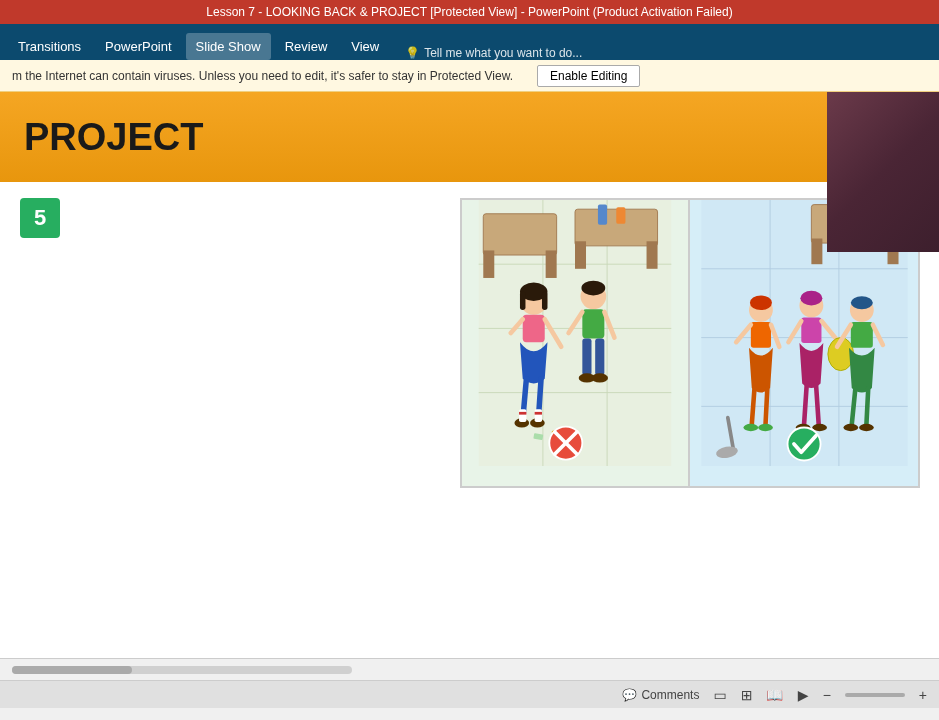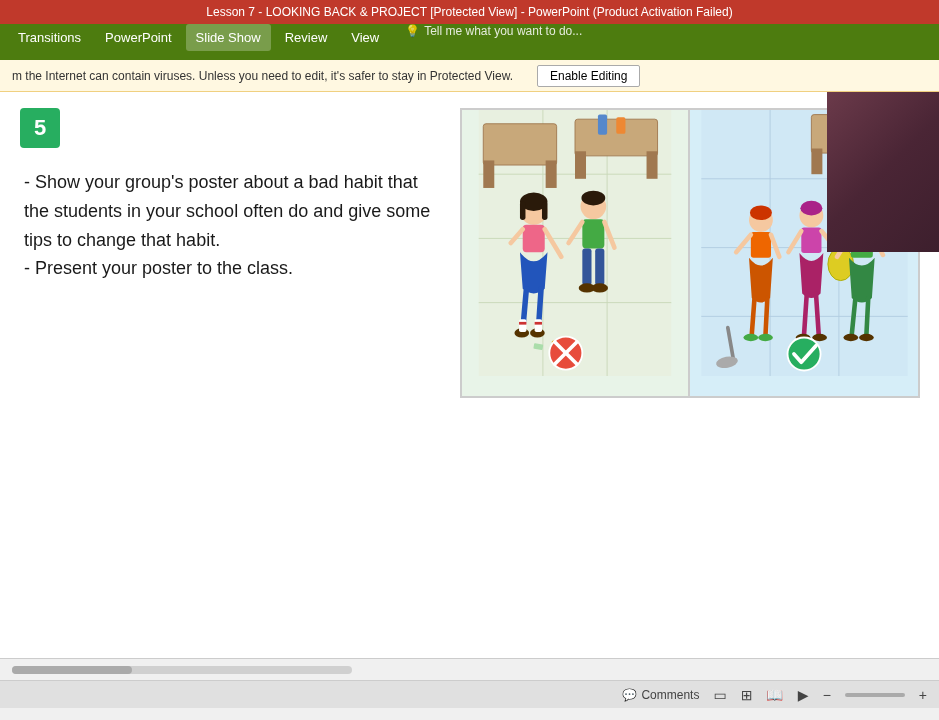--- a/index.html
+++ b/index.html
@@ -11,23 +11,23 @@
       color: white;
       font-size: 12px;
       text-align: center;
       padding: 4px 0;
       height: 24px;
       line-height: 16px;
     }
 
     
     .menu-bar {
-      background: #4d7c0f;
-      display: flex;
-      align-items: flex-start;
+      background: #0c4a6e;
+      display: flex;
+      align-items: flex-end;
       padding: 0 8px;
       height: 36px;
       gap: 4px;
     }
     .menu-item {
       color: white;
       font-size: 13px;
       padding: 6px 10px;
       cursor: pointer;
       border-radius: 3px;
@@ -268,29 +268,30 @@
   <button class="enable-editing-btn">Enable Editing</button>
 </div>
 
 <div class="slide-wrapper">
   <div class="slide-area">
 
     <div class="camera-preview">
       <div class="camera-blur"></div>
     </div>
 
+    <div class="slide-header">
+      <span class="slide-title">PROJECT</span>
+    </div>
 
     <div class="slide-content">
 
       <div class="slide-left">
         <div class="section-header">
           <div class="section-number">5</div>
         </div>
-        <div class="slide-text" style="white-space:pre-line;">- Show your group's poster about a bad habit that the students in your school often do and give some tips to change that habit.
-- Present your poster to the class.</div>
       </div>
 
       <div class="slide-right">
         <div class="illustration-box">
 
           <div class="illus-left">
             <svg width="210" height="290" viewBox="0 0 210 290">
 
               <rect x="0" y="0" width="210" height="290" fill="#e8f0e0"></rect>
 

